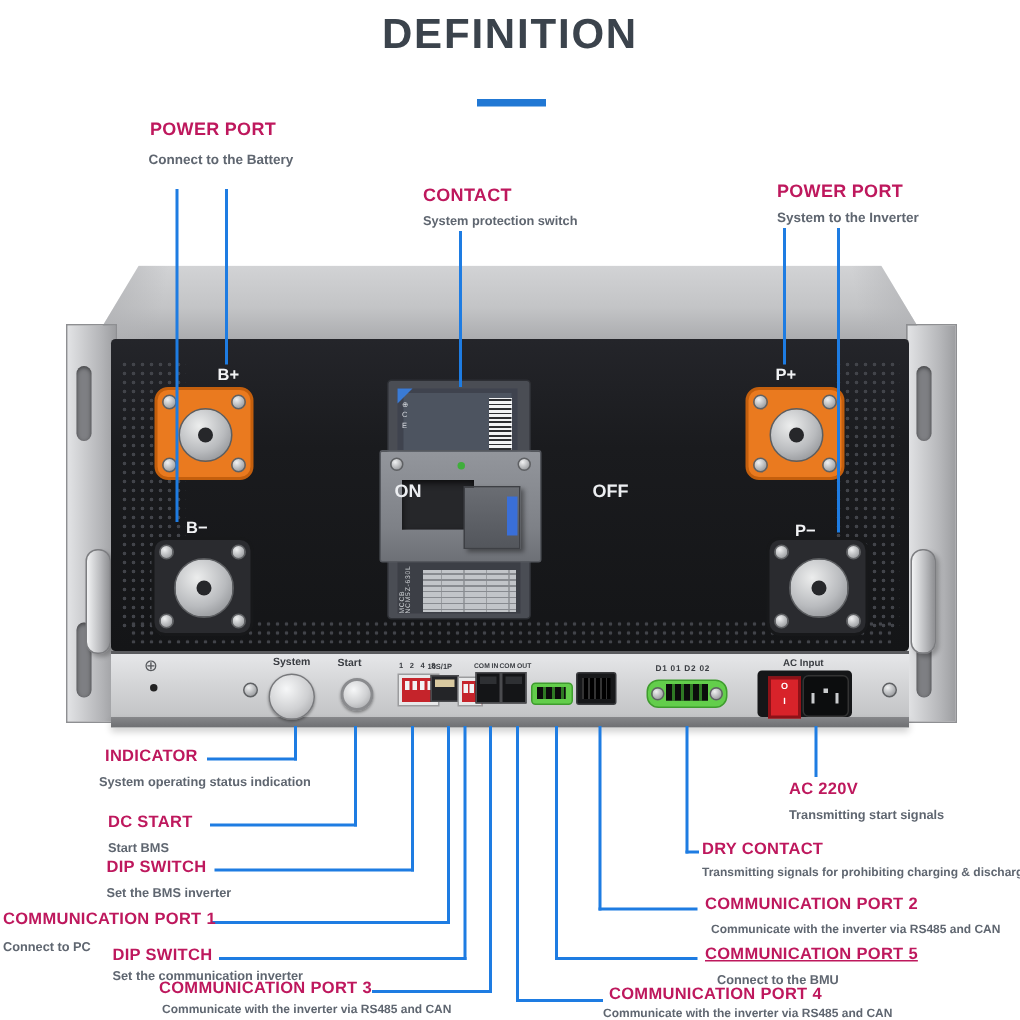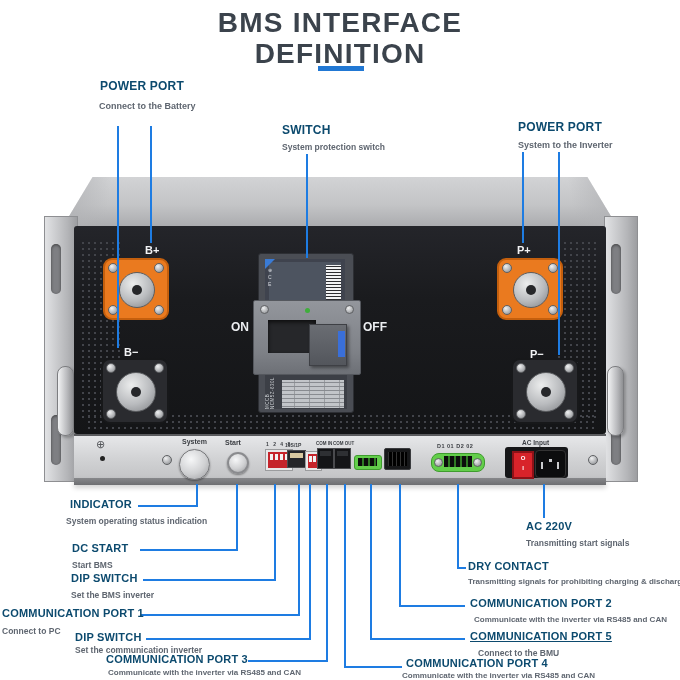--- a/index.html
+++ b/index.html
@@ -1,20 +1,20 @@
 <!DOCTYPE html>
 <html><head>
 <meta charset="utf-8">
 <style>
   html,body{margin:0;padding:0;background:#ffffff;}
   .stage{position:relative;width:680px;height:680px;background:#fff;overflow:hidden;
          font-family:"Liberation Sans",sans-serif;}
   .abs{position:absolute;}
   
-  .lbl{position:absolute;color:#0c4a6e;font-weight:bold;font-size:11px;line-height:1;white-space:nowrap;letter-spacing:.2px;}
+  .lbl{position:absolute;color:#be185d;font-weight:bold;font-size:11px;line-height:1;white-space:nowrap;letter-spacing:.2px;}
   .lbl.big{font-size:12px;}
   .sub{position:absolute;color:#5f6670;font-weight:bold;font-size:8.5px;line-height:1;white-space:nowrap;}
   .sub.long{font-size:8px;}
   
   .vl{position:absolute;width:2px;background:#1e7ce2;}
   .hl{position:absolute;height:2px;background:#1e7ce2;}
   
   .title{position:absolute;left:0;top:8px;width:680px;text-align:center;color:#3b434c;
          font-size:28px;font-weight:bold;letter-spacing:1.2px;line-height:1.1;}
   .title-bar{position:absolute;left:318px;top:66px;width:46px;height:5px;background:#2178d4;}
@@ -74,21 +74,21 @@
        box-shadow:2px 2px 3px rgba(0,0,0,.4);}
   .brk-handle .tip{position:absolute;right:1px;top:6px;width:7px;height:26px;background:#3a6fd8;}
   .led{position:absolute;left:51px;top:7px;width:5px;height:5px;border-radius:50%;background:#3fae3b;}
   .brk-bot{position:absolute;left:6px;top:121px;width:82px;height:34px;background:#3c3f46;}
   .spec{position:absolute;left:14px;top:3px;width:62px;height:28px;background:#c2c5c9;
        background-image:repeating-linear-gradient(180deg,#888b90 0 1px,rgba(0,0,0,0) 1px 4px),
                         repeating-linear-gradient(90deg,#9a9da1 0 1px,rgba(0,0,0,0) 1px 15px);
        background-clip:content-box;padding:2px 3px;}
   .mccb{position:absolute;left:1px;top:2px;color:#cfd2d6;font-size:4.5px;line-height:1;
        writing-mode:vertical-rl;transform:rotate(180deg);letter-spacing:.5px;}
-  .onoff{position:absolute;color:#eceef1;font-size:12px;font-weight:bold;line-height:1;}
+  .onoff{position:absolute;color:#eceef1;font-size:12px;font-weight:bold;line-height:1;margin-left:32px;}
   
   .tiny{position:absolute;color:#3a3d42;font-weight:bold;line-height:1;white-space:nowrap;}
   .btn{position:absolute;border-radius:50%;
        background:radial-gradient(circle at 38% 32%,#f6f7f8,#cfd0d2 55%,#9a9b9e);
        border:1px solid #77787b;box-shadow:0 1px 2px rgba(0,0,0,.4);}
   .dip{position:absolute;background:#c5242b;border:2px solid #e8e9ea;box-shadow:0 0 0 1px #9b9c9e;}
   .dip .lever{position:absolute;top:2px;width:3px;height:6px;background:#f2f3f4;}
   .rj45{position:absolute;background:#242528;border:1px solid #4a4b4e;}
   .rj45 .pinrow{position:absolute;left:2px;top:2px;right:2px;height:5px;background:#d9c9a0;}
   .rj45.dark{background:#141517;}
@@ -106,21 +106,20 @@
        border:1px solid #333;}
   .inlet i{position:absolute;background:#caccce;}
   .gsym{position:absolute;color:#55575b;font-size:11px;line-height:1;}
 </style>
 </head>
 <body>
 
 <div class="stage">
 
   <div class="title">
-    <div>BMS INTERFACE</div>
     <div>DEFINITION</div>
   </div>
   <div class="title-bar"></div>
 
   <div class="top-cover"></div>
   <div class="front-lip"></div>
 
   <div class="ear" style="left:44px;">
     <div class="slot" style="top:27px;"></div>
     <div class="slot" style="top:198px;"></div>
@@ -298,21 +297,21 @@
   <div class="hl" style="left:370px;top:638px;width:95px;"></div>
   <div class="vl" style="left:399px;top:484px;height:123px;"></div>
   <div class="hl" style="left:399px;top:605px;width:66px;"></div>
   <div class="vl" style="left:457px;top:484px;height:85px;"></div>
   <div class="hl" style="left:457px;top:567px;width:9px;"></div>
   <div class="vl" style="left:543px;top:484px;height:34px;"></div>
 
   <div class="lbl big" style="left:100px;top:80px;">POWER PORT</div>
   <div class="sub" style="left:99px;top:102px;font-size:9px;">Connect to the Battery</div>
 
-  <div class="lbl big" style="left:282px;top:124px;">SWITCH</div>
+  <div class="lbl big" style="left:282px;top:124px;">CONTACT</div>
   <div class="sub" style="left:282px;top:143px;">System protection switch</div>
 
   <div class="lbl big" style="left:518px;top:121px;">POWER PORT</div>
   <div class="sub" style="left:518px;top:141px;font-size:9px;">System to the Inverter</div>
 
   <div class="lbl" style="left:70px;top:499px;">INDICATOR</div>
   <div class="sub" style="left:66px;top:517px;">System operating status indication</div>
 
   <div class="lbl" style="left:72px;top:543px;">DC START</div>
   <div class="sub" style="left:72px;top:561px;">Start BMS</div>

